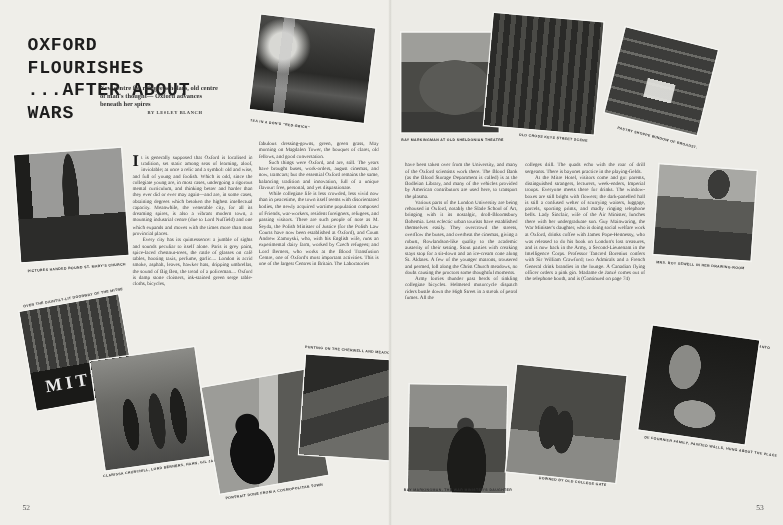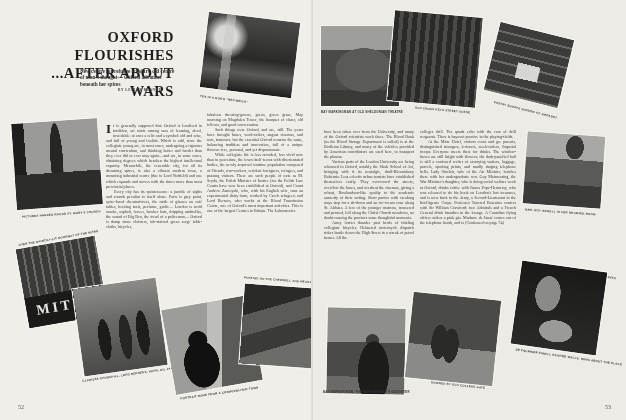--- a/index.html
+++ b/index.html
@@ -14,23 +14,23 @@
   .page { position: absolute; top: 0; height: 420px; background: #efeee9; }
   .page.left { left: 0; width: 313px; }
   .page.right { left: 313px; width: 313px; background: #ecebe6; }
   .gutter {
     position: absolute; left: 311px; top: 0; width: 4px; height: 420px;
     background: linear-gradient(90deg, #e2e1db, #d9d8d2, #e4e3dd);
   }
 
   .title {
     position: absolute; left: 22px; top: 28px; width: 152px;
-    font-family: Liberation Serif, serif; font-weight: bold;
+    font-family: Liberation Mono, monospace; font-weight: bold;
     font-size: 14.5px; line-height: 18px; letter-spacing: 0.6px;
-    text-align: right; color: #1e1e1e;
+    text-align: left; color: #1e1e1e;
   }
   .subtitle {
     position: absolute; left: 80px; top: 68px; width: 96px;
     font-size: 5.2px; line-height: 6.3px; font-weight: bold; color: #333;
   }
   .byline {
     position: absolute; left: 118px; top: 88px;
     font-size: 3.6px; letter-spacing: 0.5px; font-weight: bold; color: #444;
   }
 

